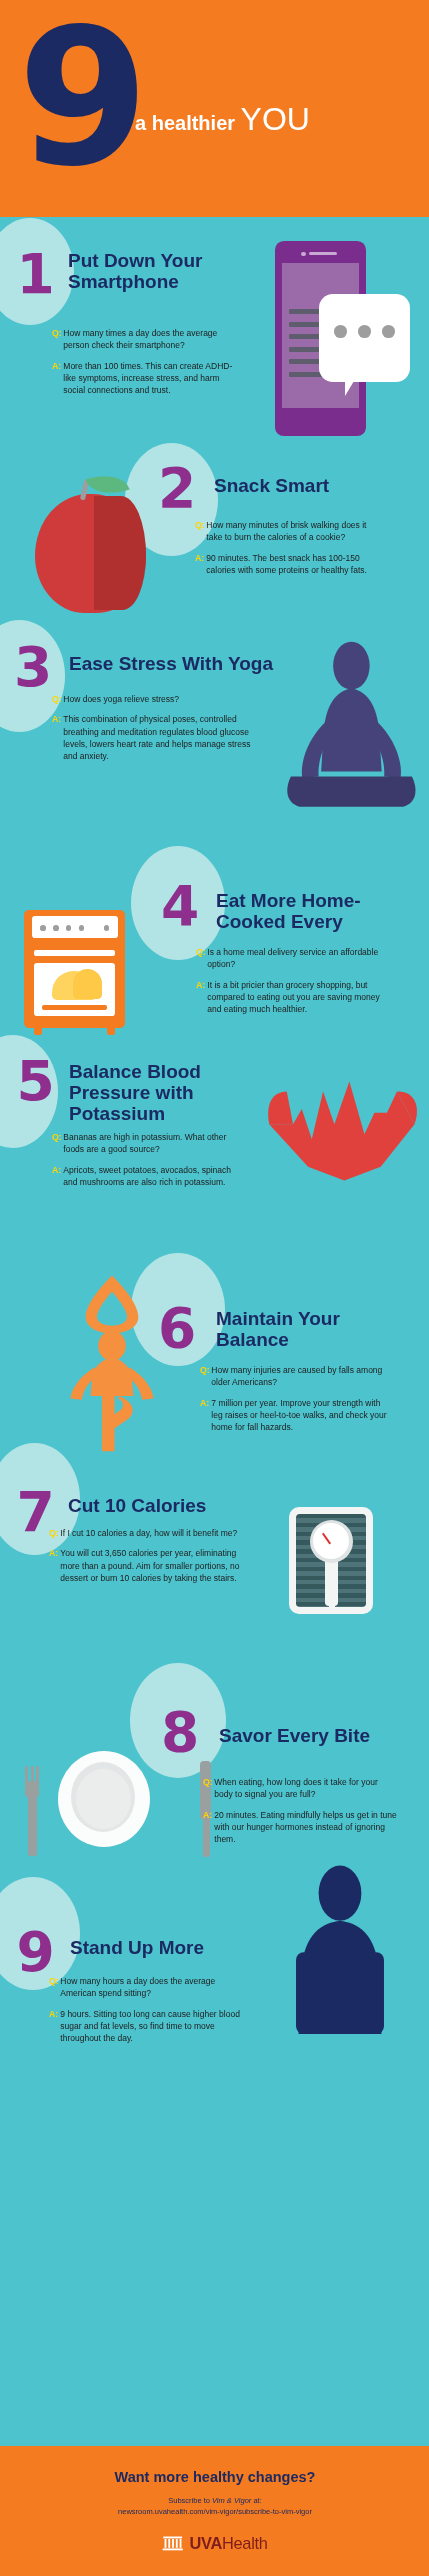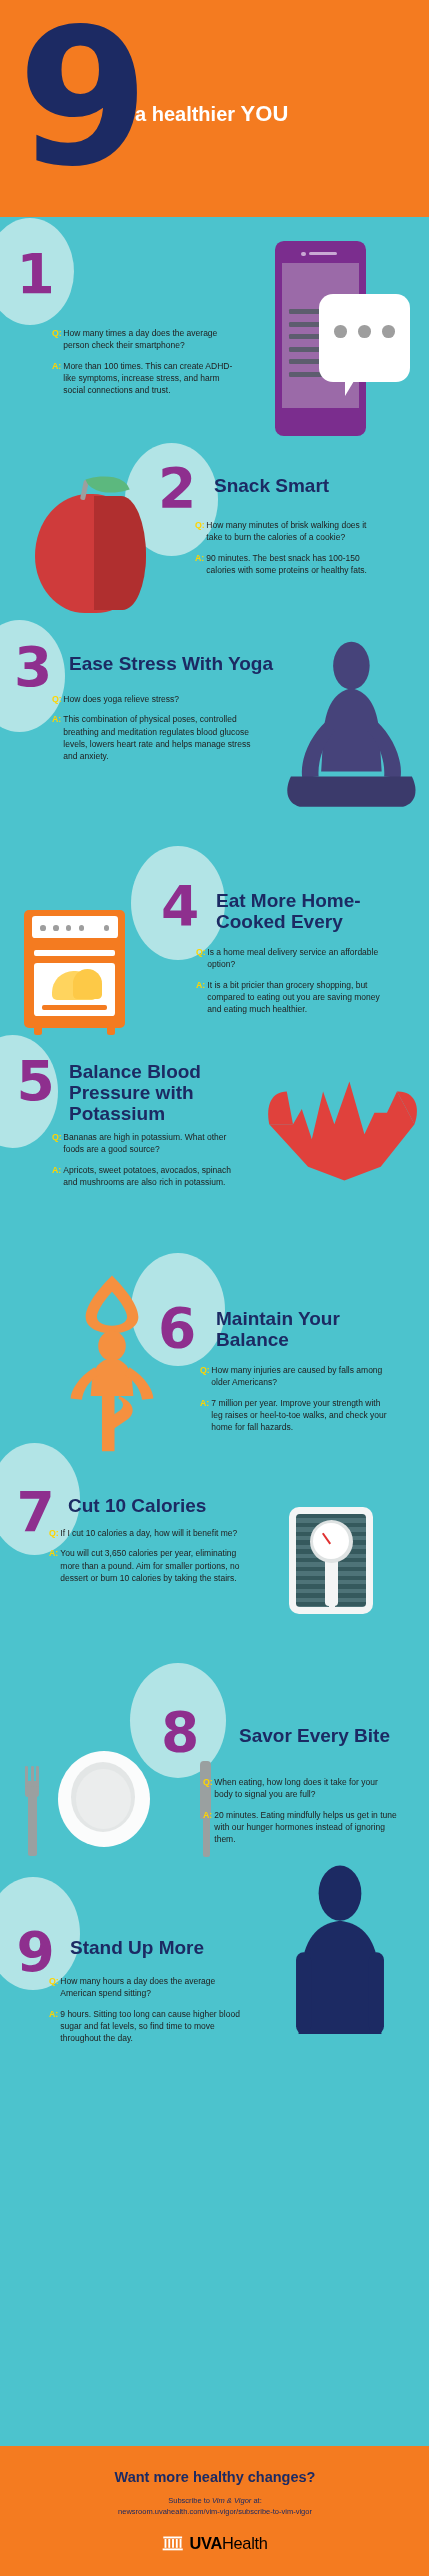--- a/index.html
+++ b/index.html
@@ -65,22 +65,22 @@
     position: absolute;
     left: 135px;
     top: 101px;
     font-size: 20px;
     font-weight: bold;
     color: #ffffff;
     white-space: nowrap;
     z-index: 3;
   }
   .headline-you .big {
-    font-size: 22px;
-    font-weight: bold;
+    font-size: 32px;
+    font-weight: normal;
   }
   .subtitle {
     position: absolute;
     left: 135px;
     top: 135px;
     width: 189px;
     font-family: "Liberation Serif", serif;
     font-style: italic;
     font-weight: bold;
     font-size: 12px;
@@ -325,21 +325,21 @@
     display: flex;
     justify-content: center;
     align-items: center;
     gap: 5.7px;
   }
   .logo-mark {
     width: 21.4px; height: 17.6px;
     position: relative;
   }
   .logo-text {
-    font-size: 16.4px; font-weight: bold; color: #000000;
+    font-size: 16.4px; font-weight: bold; color: #7f1d1d;
     letter-spacing: -0.3px;
   }
   .logo-text .light { font-weight: normal; }
 </style>
 </head>
 <body>
 
 <div class="page">
 
   <div class="header">
@@ -356,20 +356,21 @@
     <div class="blob" style="left:-26.4px;top:403px;width:91px;height:112px;"></div>
     <div class="blob" style="left:131px;top:629px;width:94px;height:114px;"></div>
     <div class="blob" style="left:-33px;top:818px;width:91px;height:113px;"></div>
     <div class="blob" style="left:131px;top:1036px;width:94px;height:113px;"></div>
     <div class="blob" style="left:-11.3px;top:1226px;width:91px;height:112px;"></div>
     <div class="blob" style="left:130px;top:1446px;width:96px;height:115px;"></div>
     <div class="blob" style="left:-14px;top:1660px;width:94px;height:113px;"></div>
 
     <div class="section" style="left:0;top:0;width:430px;height:214px;">
       <div class="num" style="left:16.4px;top:30px;font-size:55px;">1</div>
+      <div class="sec-title" style="left:68px;top:33px;width:151px;">Put Down Your Smartphone</div>
       <div class="qa" style="left:52px;top:110px;width:182px;">
         <div class="qa-row">
           <div class="qa-label">Q:</div>
           <div class="qa-text">How many times a day does the average person check their smartphone?</div>
         </div>
         <div class="qa-row">
           <div class="qa-label">A:</div>
           <div class="qa-text">More than 100 times. This can create ADHD-like symptoms, increase stress, and harm social connections and trust.</div>
         </div>
       </div>
@@ -534,21 +535,21 @@
         <div class="scale-neck"></div>
         <div class="scale-split"></div>
         <div class="scale-dialring"></div>
         <div class="scale-dial"></div>
         <div class="scale-needle"></div>
       </div>
     </div>
 
     <div class="section" style="left:0;top:1465px;width:430px;height:214px;">
       <div class="num" style="left:161px;top:22.6px;font-size:55px;">8</div>
-      <div class="sec-title" style="left:201px;top:43px;width:189px;text-align:right;">Savor Every Bite</div>
+      <div class="sec-title" style="left:219px;top:43px;width:189px;">Savor Every Bite</div>
       <div class="qa" style="left:203px;top:94px;width:195px;">
         <div class="qa-row">
           <div class="qa-label">Q:</div>
           <div class="qa-text">When eating, how long does it take for your body to signal you are full?</div>
         </div>
         <div class="qa-row">
           <div class="qa-label">A:</div>
           <div class="qa-text">20 minutes. Eating mindfully helps us get in tune with our hunger hormones instead of ignoring them.</div>
         </div>
       </div>

